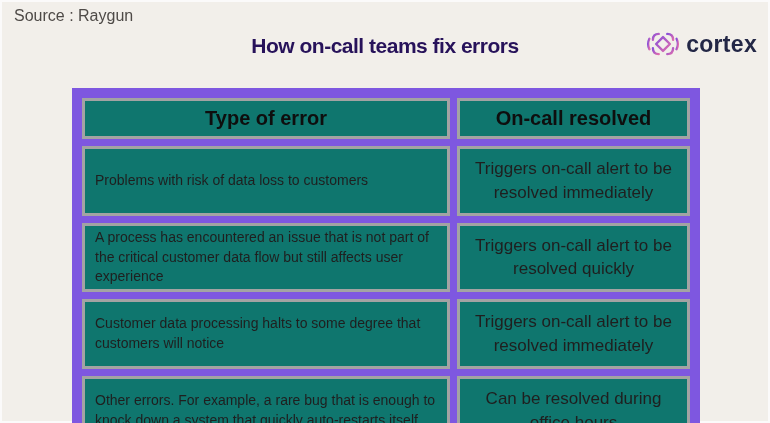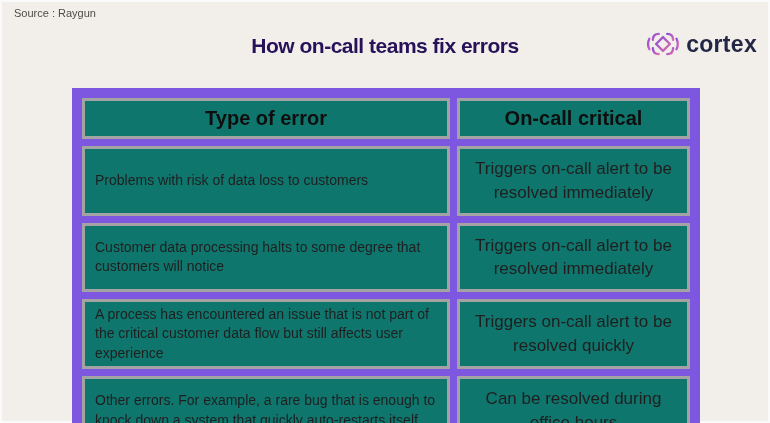--- a/index.html
+++ b/index.html
@@ -7,21 +7,21 @@
   body {
     position: relative;
     background: #F2EFEA;
     font-family: "Liberation Sans", "DejaVu Sans", sans-serif;
     overflow: hidden;
     box-shadow: inset 0 0 0 2px #fbfafa;
   }
   .source-label {
     position: absolute;
     left: 14px; top: 7px;
-    font-size: 11px;
+    font-size: 16px;
     color: #4E4A47;
     text-align: right;
   }
   .brand {
     position: absolute;
     right: 13px; top: 4px;
     display: flex;
     align-items: center;
     gap: 6px;
     margin-top: 23px;
@@ -103,34 +103,34 @@
 <h1 class="page-title">How on-call teams fix errors</h1>
 
 <table class="error-table">
   <colgroup>
     <col style="width:368px">
     <col style="width:233px">
   </colgroup>
   <thead>
     <tr>
       <th>Type of error</th>
-      <th>On-call critical</th>
+      <th>On-call resolved</th>
     </tr>
   </thead>
   <tbody>
     <tr>
       <td class="col-error">Problems with risk of data loss to customers</td>
       <td class="col-solution">Triggers on-call alert to be resolved immediately</td>
     </tr>
     <tr>
+      <td class="col-error">A process has encountered an issue that is not part of the critical customer data flow but still affects user experience</td>
+      <td class="col-solution">Triggers on-call alert to be resolved quickly</td>
+    </tr>
+    <tr>
       <td class="col-error">Customer data processing halts to some degree that customers will notice</td>
       <td class="col-solution">Triggers on-call alert to be resolved immediately</td>
-    </tr>
-    <tr>
-      <td class="col-error">A process has encountered an issue that is not part of the critical customer data flow but still affects user experience</td>
-      <td class="col-solution">Triggers on-call alert to be resolved quickly</td>
     </tr>
     <tr>
       <td class="col-error">Other errors. For example, a rare bug that is enough to knock down a system that quickly auto-restarts itself</td>
       <td class="col-solution">Can be resolved during office hours</td>
     </tr>
   </tbody>
 </table>
 
 </body></html>

